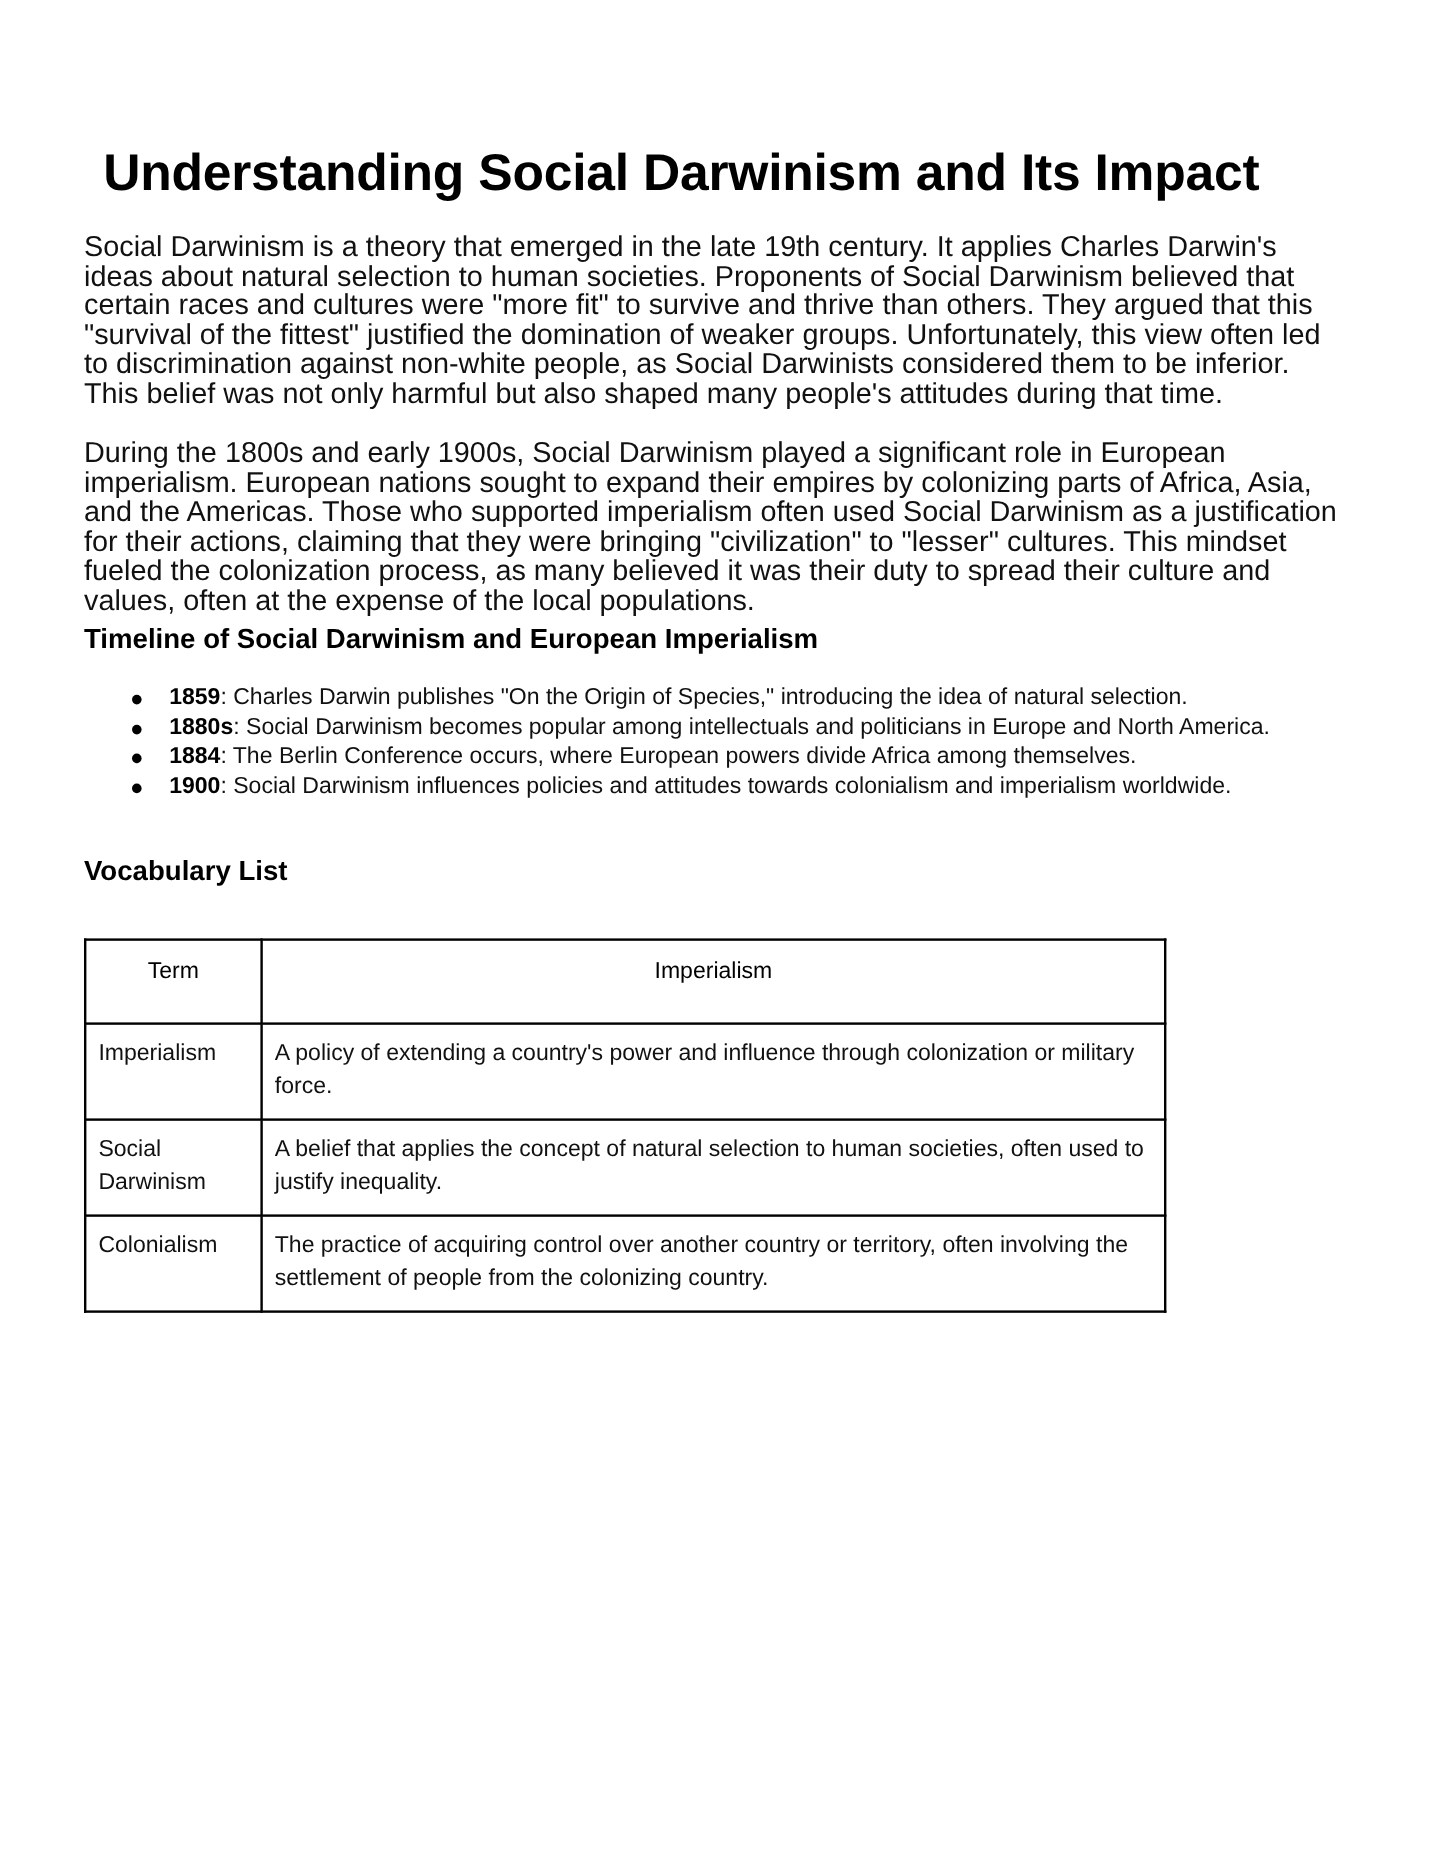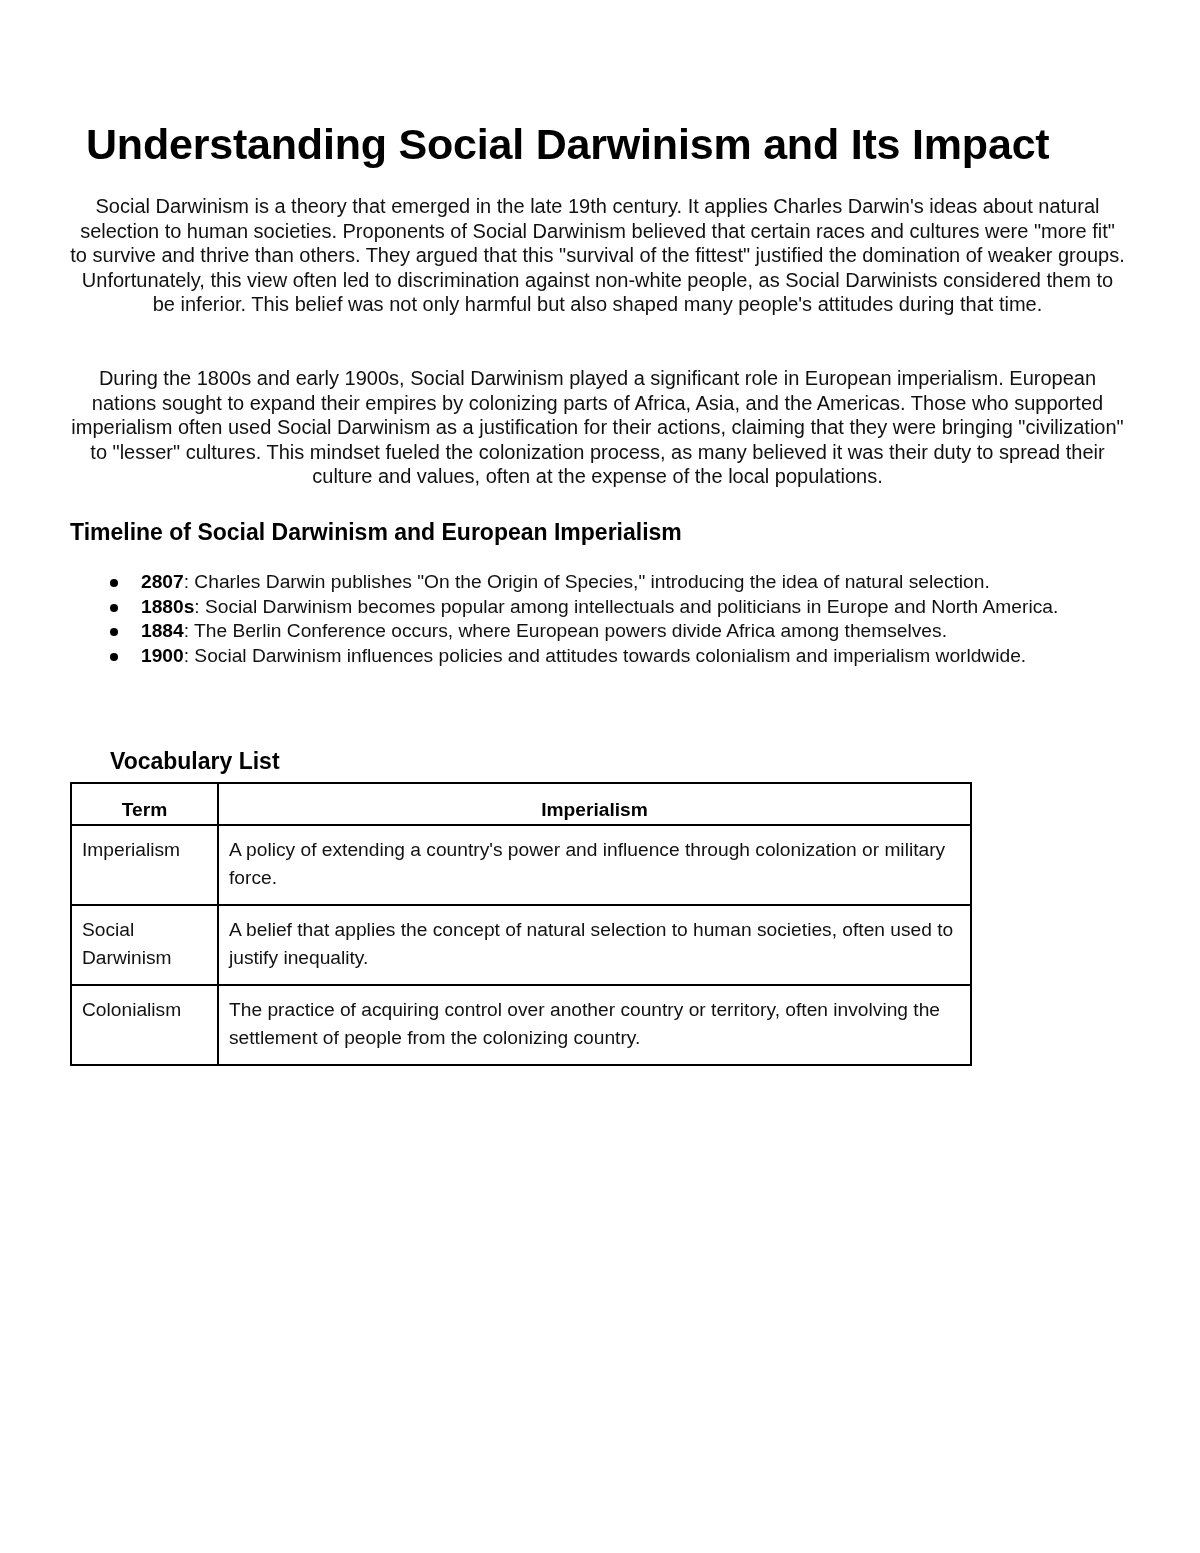--- a/index.html
+++ b/index.html
@@ -29,39 +29,38 @@
     font-weight: bold;
     letter-spacing: -0.2px;
     white-space: nowrap;
     line-height: 52px;
   }
   .para {
     position: absolute;
     left: 0;
     width: 1055px;
     margin: 0;
-    font-size: 20px;
+    font-size: 24px;
     line-height: 24.6px;
     color: #111111;
-    text-align: center;
   }
   .para-1 { top: 194px; }
   .para-2 { top: 366px; }
   .h2 {
     position: absolute;
     left: 0;
     margin: 0;
     font-weight: bold;
     font-size: 23px;
     line-height: 30px;
     white-space: nowrap;
     text-align: right;
   }
   .h2-timeline { top: 517px; }
-  .h2-vocab { top: 746px; margin-left: 40px; }
+  .h2-vocab { top: 710px; }
   .timeline-list {
     position: absolute;
     top: 570px;
     left: 0;
     width: 1060px;
     margin: 0;
     padding: 0;
     list-style: none;
   }
   .timeline-item {
@@ -95,24 +94,24 @@
   .vocab-table th,
   .vocab-table td {
     border: 2px solid #000;
     vertical-align: top;
     font-size: 19.2px;
     line-height: 28px;
     color: #111111;
     padding: 10px 16px 12px 10px;
   }
   .vocab-table th {
-    font-weight: bold;
+    font-weight: normal;
     text-align: center;
     color: #000;
-    padding: 12px 10px 0 10px;
+    padding: 12px 10px 28px 10px;
     height: 26px;
   }
   .col-term { width: 147px; }
   .row-1 td { height: 56px; }
   .row-2 td { height: 56px; margin-top: 44px; }
   .row-3 td { height: 56px; }
 </style>
 </head>
 <body>
 
@@ -122,21 +121,21 @@
 
   <p class="para para-1">Social Darwinism is a theory that emerged in the late 19th century. It applies Charles Darwin's ideas about natural selection to human societies. Proponents of Social Darwinism believed that certain races and cultures were "more fit" to survive and thrive than others. They argued that this "survival of the fittest" justified the domination of weaker groups. Unfortunately, this view often led to discrimination against non-white people, as Social Darwinists considered them to be inferior. This belief was not only harmful but also shaped many people's attitudes during that time.</p>
 
   <p class="para para-2">During the 1800s and early 1900s, Social Darwinism played a significant role in European imperialism. European nations sought to expand their empires by colonizing parts of Africa, Asia, and the Americas. Those who supported imperialism often used Social Darwinism as a justification for their actions, claiming that they were bringing "civilization" to "lesser" cultures. This mindset fueled the colonization process, as many believed it was their duty to spread their culture and values, often at the expense of the local populations.</p>
 
   <h2 class="h2 h2-timeline">Timeline of Social Darwinism and European Imperialism</h2>
 
   <ul class="timeline-list">
     <li class="timeline-item">
       <span class="bullet"></span>
-      <span class="year">2807</span><span>: Charles Darwin publishes "On the Origin of Species," introducing the idea of natural selection.</span>
+      <span class="year">1859</span><span>: Charles Darwin publishes "On the Origin of Species," introducing the idea of natural selection.</span>
     </li>
     <li class="timeline-item">
       <span class="bullet"></span>
       <span class="year">1880s</span><span>: Social Darwinism becomes popular among intellectuals and politicians in Europe and North America.</span>
     </li>
     <li class="timeline-item">
       <span class="bullet"></span>
       <span class="year">1884</span><span>: The Berlin Conference occurs, where European powers divide Africa among themselves.</span>
     </li>
     <li class="timeline-item">

